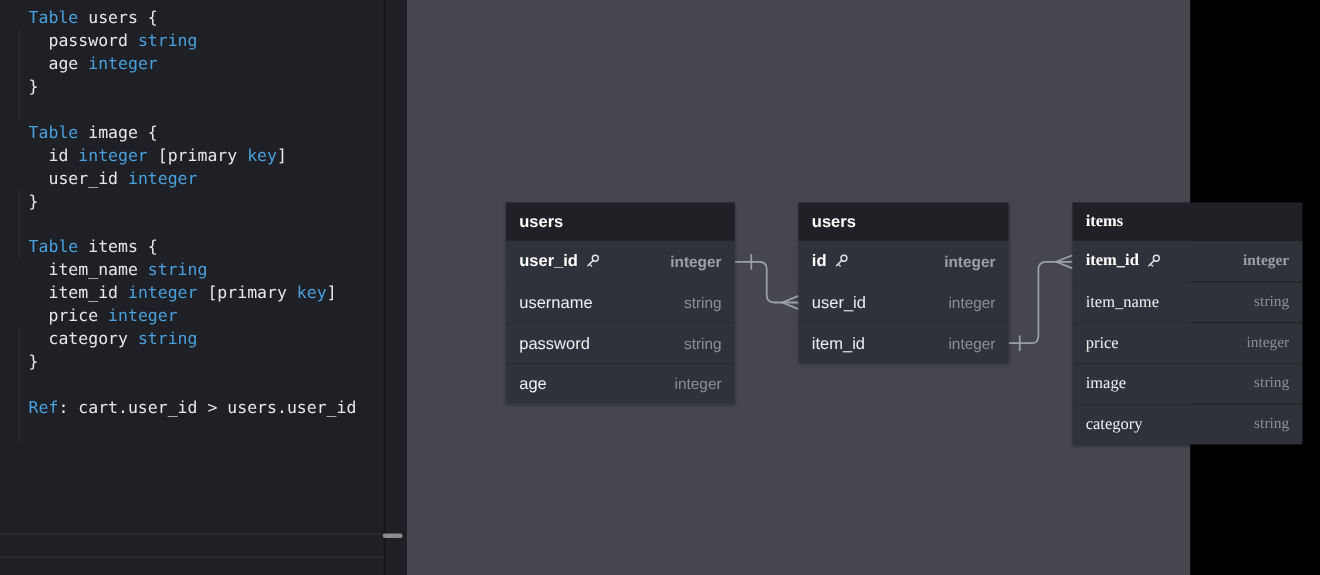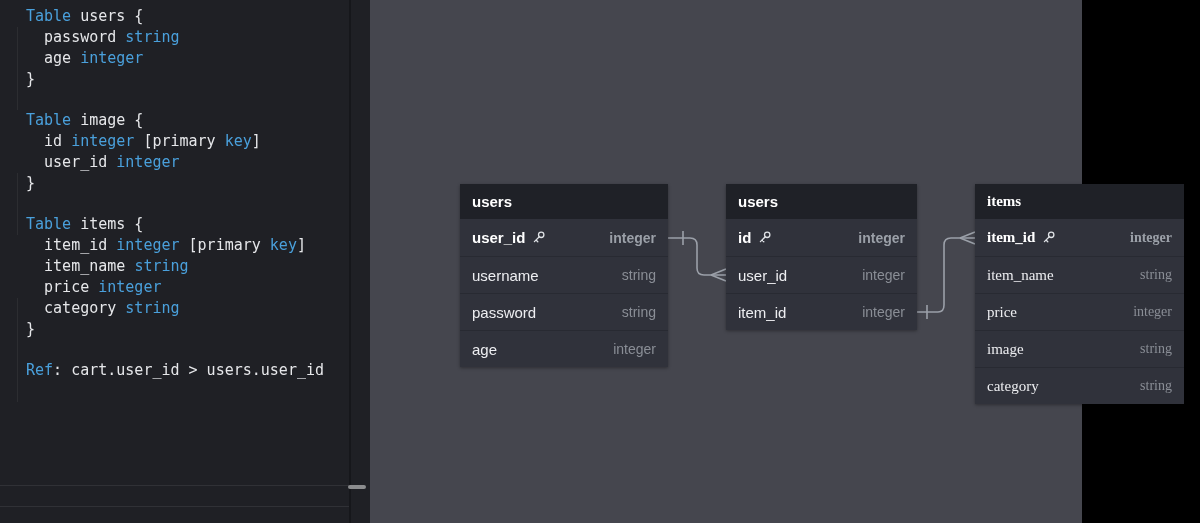--- a/index.html
+++ b/index.html
@@ -51,22 +51,22 @@
         <div class="code-line"><span class="tok-plain">  password </span><span class="tok-keyword">string</span></div>
         <div class="code-line"><span class="tok-plain">  age </span><span class="tok-keyword">integer</span></div>
         <div class="code-line"><span class="tok-plain">}</span></div>
         <div class="code-line"></div>
         <div class="code-line"><span class="tok-keyword">Table</span><span class="tok-plain"> image {</span></div>
         <div class="code-line"><span class="tok-plain">  id </span><span class="tok-keyword">integer</span><span class="tok-plain"> [primary </span><span class="tok-keyword">key</span><span class="tok-plain">]</span></div>
         <div class="code-line"><span class="tok-plain">  user_id </span><span class="tok-keyword">integer</span></div>
         <div class="code-line"><span class="tok-plain">}</span></div>
         <div class="code-line"></div>
         <div class="code-line"><span class="tok-keyword">Table</span><span class="tok-plain"> items {</span></div>
+        <div class="code-line"><span class="tok-plain">  item_name </span><span class="tok-keyword">string</span></div>
         <div class="code-line"><span class="tok-plain">  item_id </span><span class="tok-keyword">integer</span><span class="tok-plain"> [primary </span><span class="tok-keyword">key</span><span class="tok-plain">]</span></div>
-        <div class="code-line"><span class="tok-plain">  item_name </span><span class="tok-keyword">string</span></div>
         <div class="code-line"><span class="tok-plain">  price </span><span class="tok-keyword">integer</span></div>
         <div class="code-line"><span class="tok-plain">  category </span><span class="tok-keyword">string</span></div>
         <div class="code-line"><span class="tok-plain">}</span></div>
         <div class="code-line"></div>
         <div class="code-line"><span class="tok-keyword">Ref</span><span class="tok-plain">: cart.user_id &gt; users.user_id</span></div>
         <div class="code-line"></div>
       </div>
     <div class="indent-guide" style="top:26.9px;height:83.4px;"></div>
     <div class="indent-guide" style="top:172.8px;height:62.6px;"></div>
     <div class="indent-guide" style="top:297.9px;height:104.3px;"></div>

